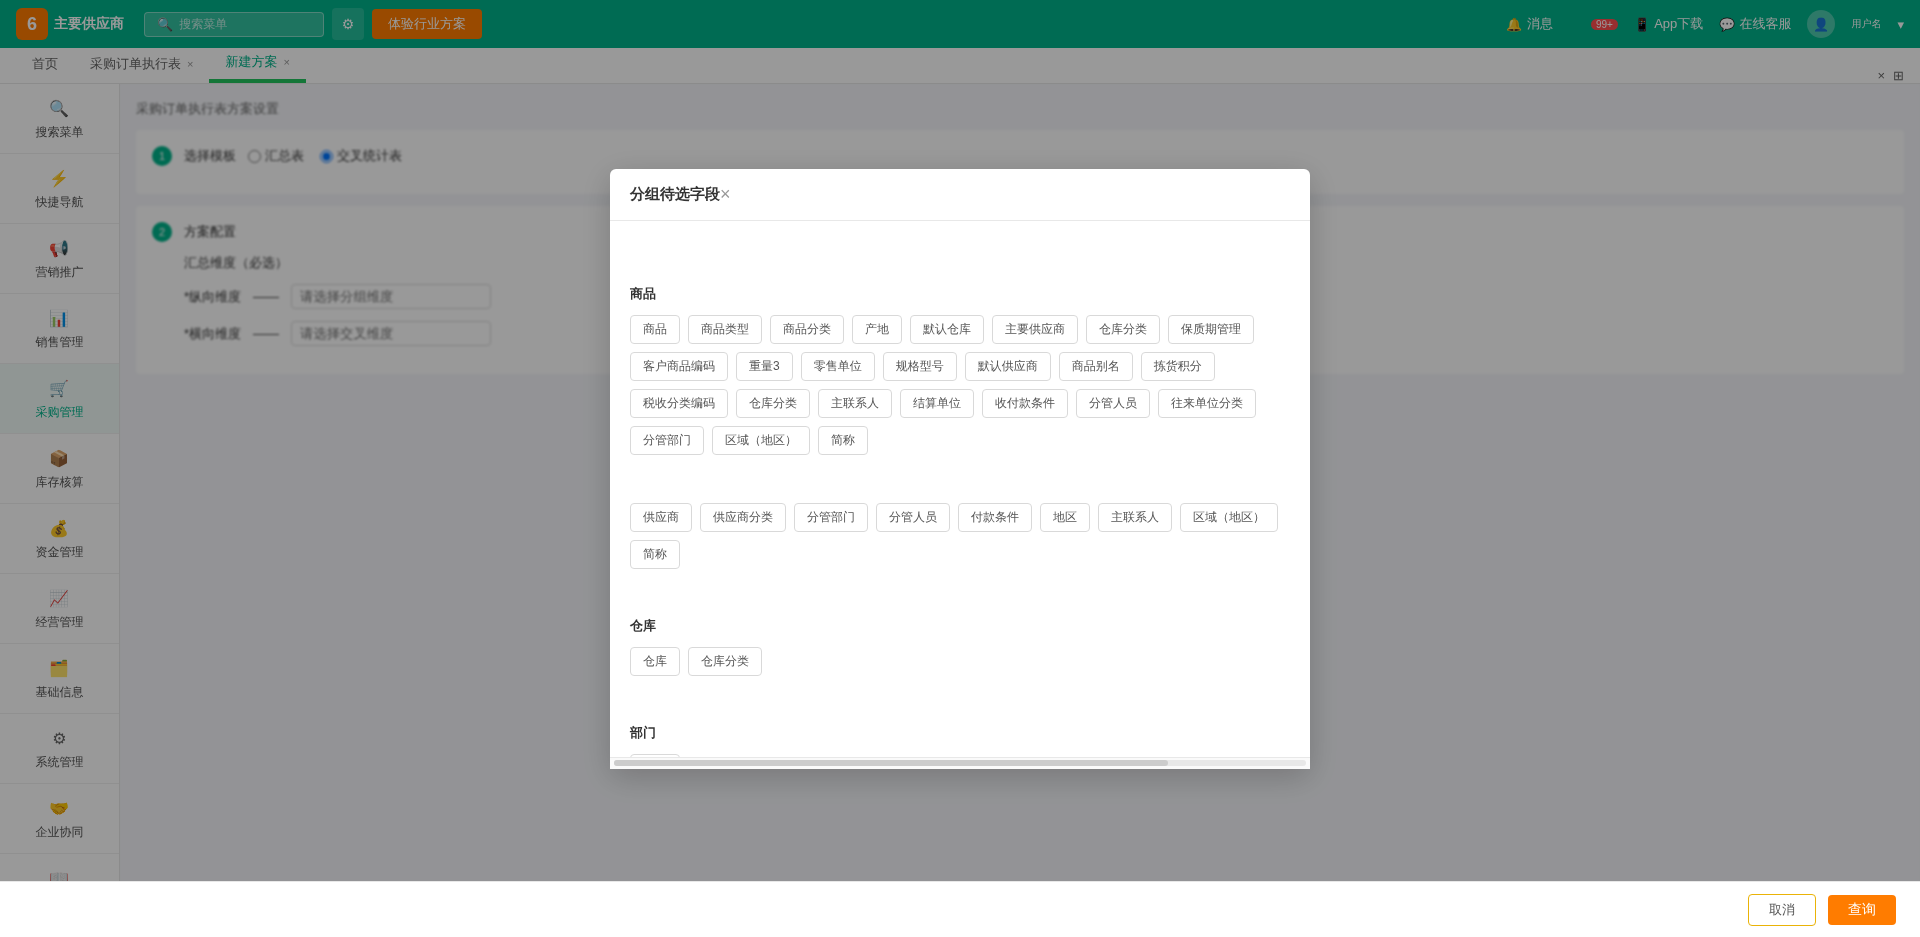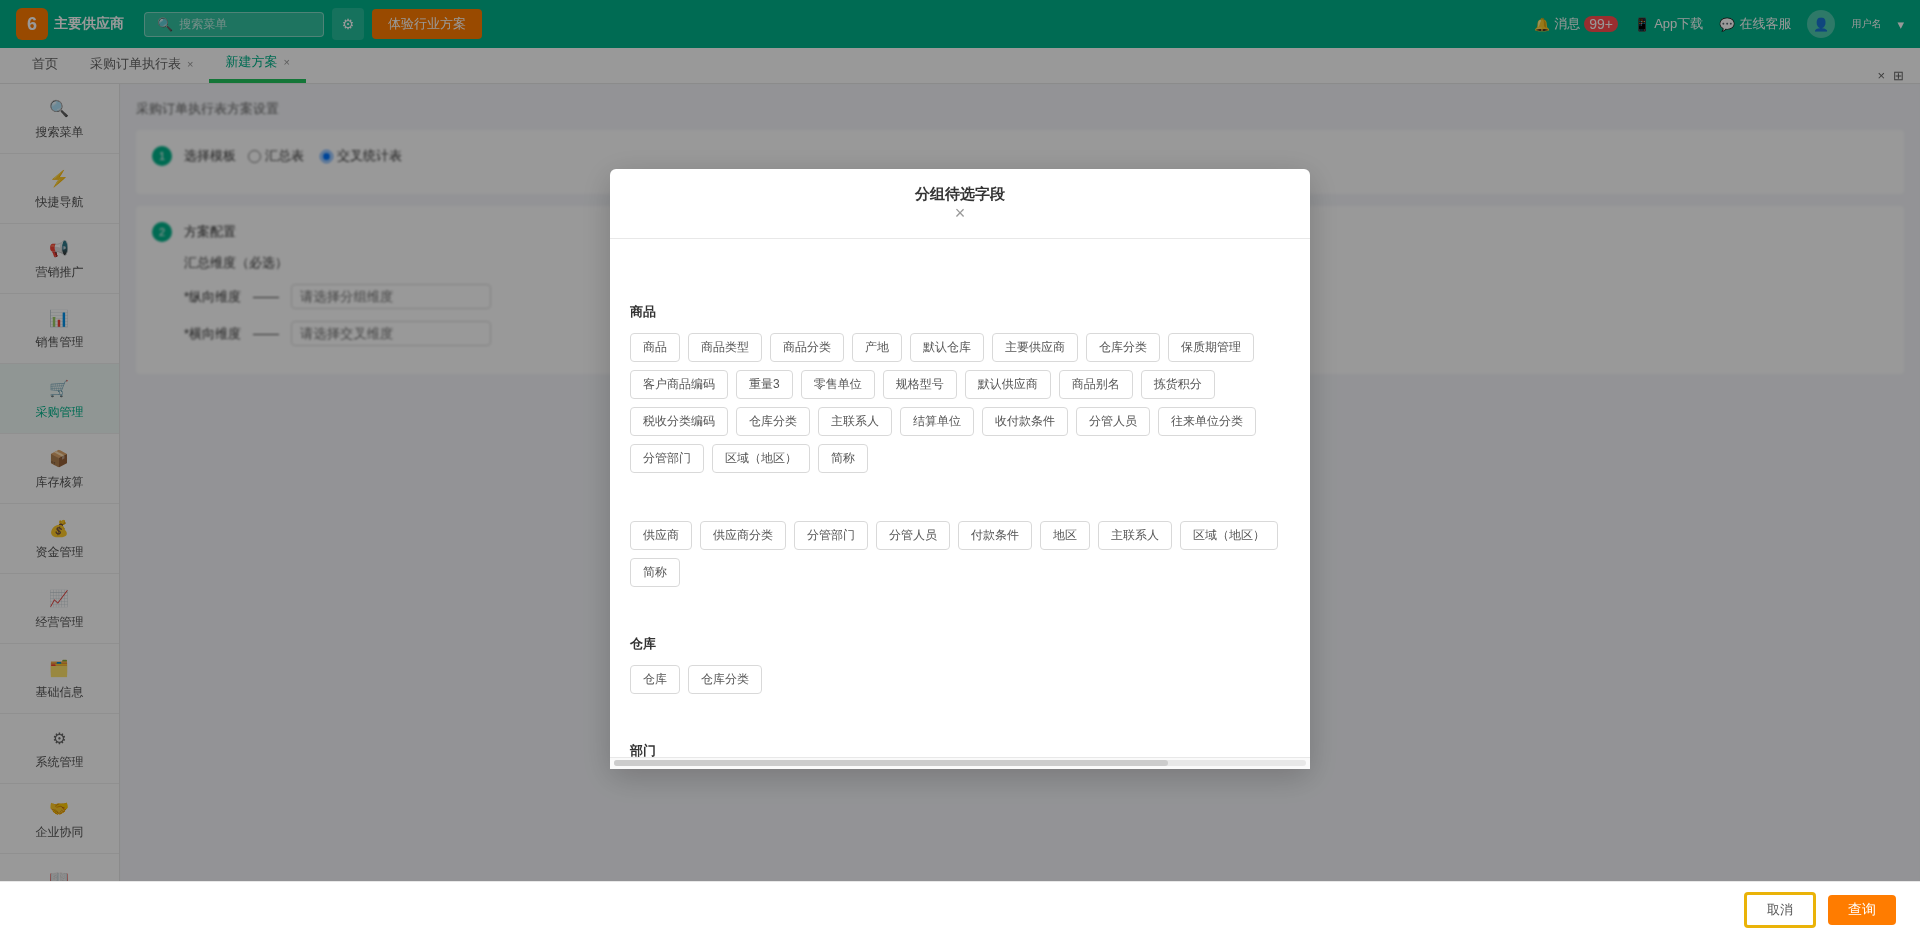--- a/index.html
+++ b/index.html
@@ -66,23 +66,24 @@
       margin-left: auto;
       display: flex; align-items: center; gap: 16px;
       color: white; font-size: 13px;
     }
     .top-right-item { display: flex; align-items: center; gap: 4px; cursor: pointer; }
     .badge {
       background: #ff4d4f;
       color: white;
       border-radius: 10px;
       padding: 0 5px;
-      font-size: 14px;
+      font-size: 10px;
       min-width: 18px;
       text-align: center;
+      margin-left: 34px;
     }
     .avatar {
       width: 28px; height: 28px;
       background: rgba(255,255,255,0.3);
       border-radius: 50%;
       display: flex; align-items: center; justify-content: center;
       color: white;
     }
 
     
@@ -211,21 +212,20 @@
       display: flex;
       flex-direction: column;
       position: relative;
       box-shadow: 0 8px 32px rgba(0,0,0,0.2);
     }
     .modal-header {
       padding: 16px 20px;
       border-bottom: 1px solid #e8e8e8;
       display: flex; align-items: center; justify-content: flex-start;
       flex-shrink: 0;
-      flex-direction: column;
     }
     .modal-title {
       font-size: 15px;
       font-weight: 600;
       color: #333;
     }
     .modal-close {
       cursor: pointer;
       color: #999;
       font-size: 18px;
@@ -302,21 +302,21 @@
       background: white;
       border-top: 1px solid #e8e8e8;
       display: flex;
       align-items: center;
       justify-content: flex-end;
       padding: 0 24px;
       gap: 12px;
       z-index: 201;
     }
     .btn-cancel {
-      border: 3px solid #eab308;
+      border: 1px solid #eab308;
       background: white;
       color: #555;
       padding: 6px 20px;
       border-radius: 4px;
       cursor: pointer;
       font-size: 13px;
     }
     .btn-confirm {
       background: #ff7c00;
       color: white;

